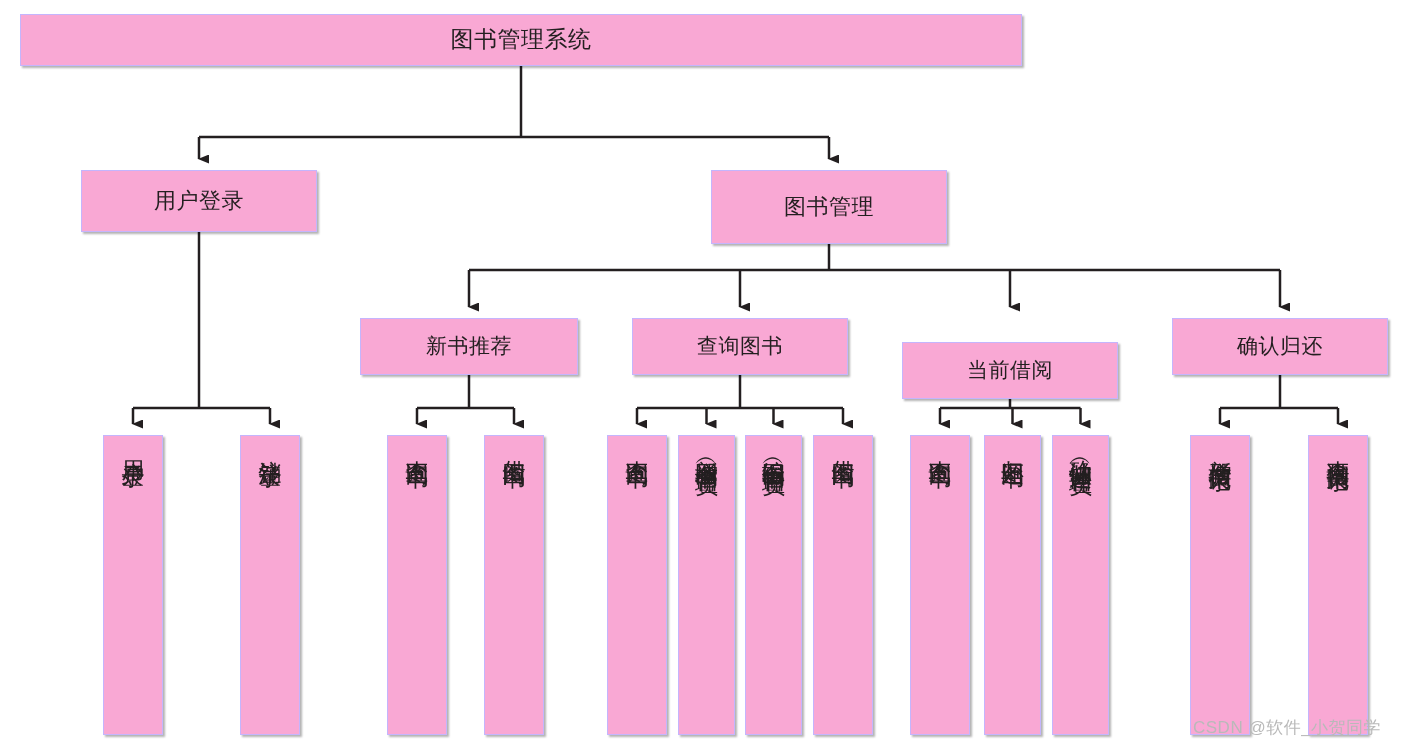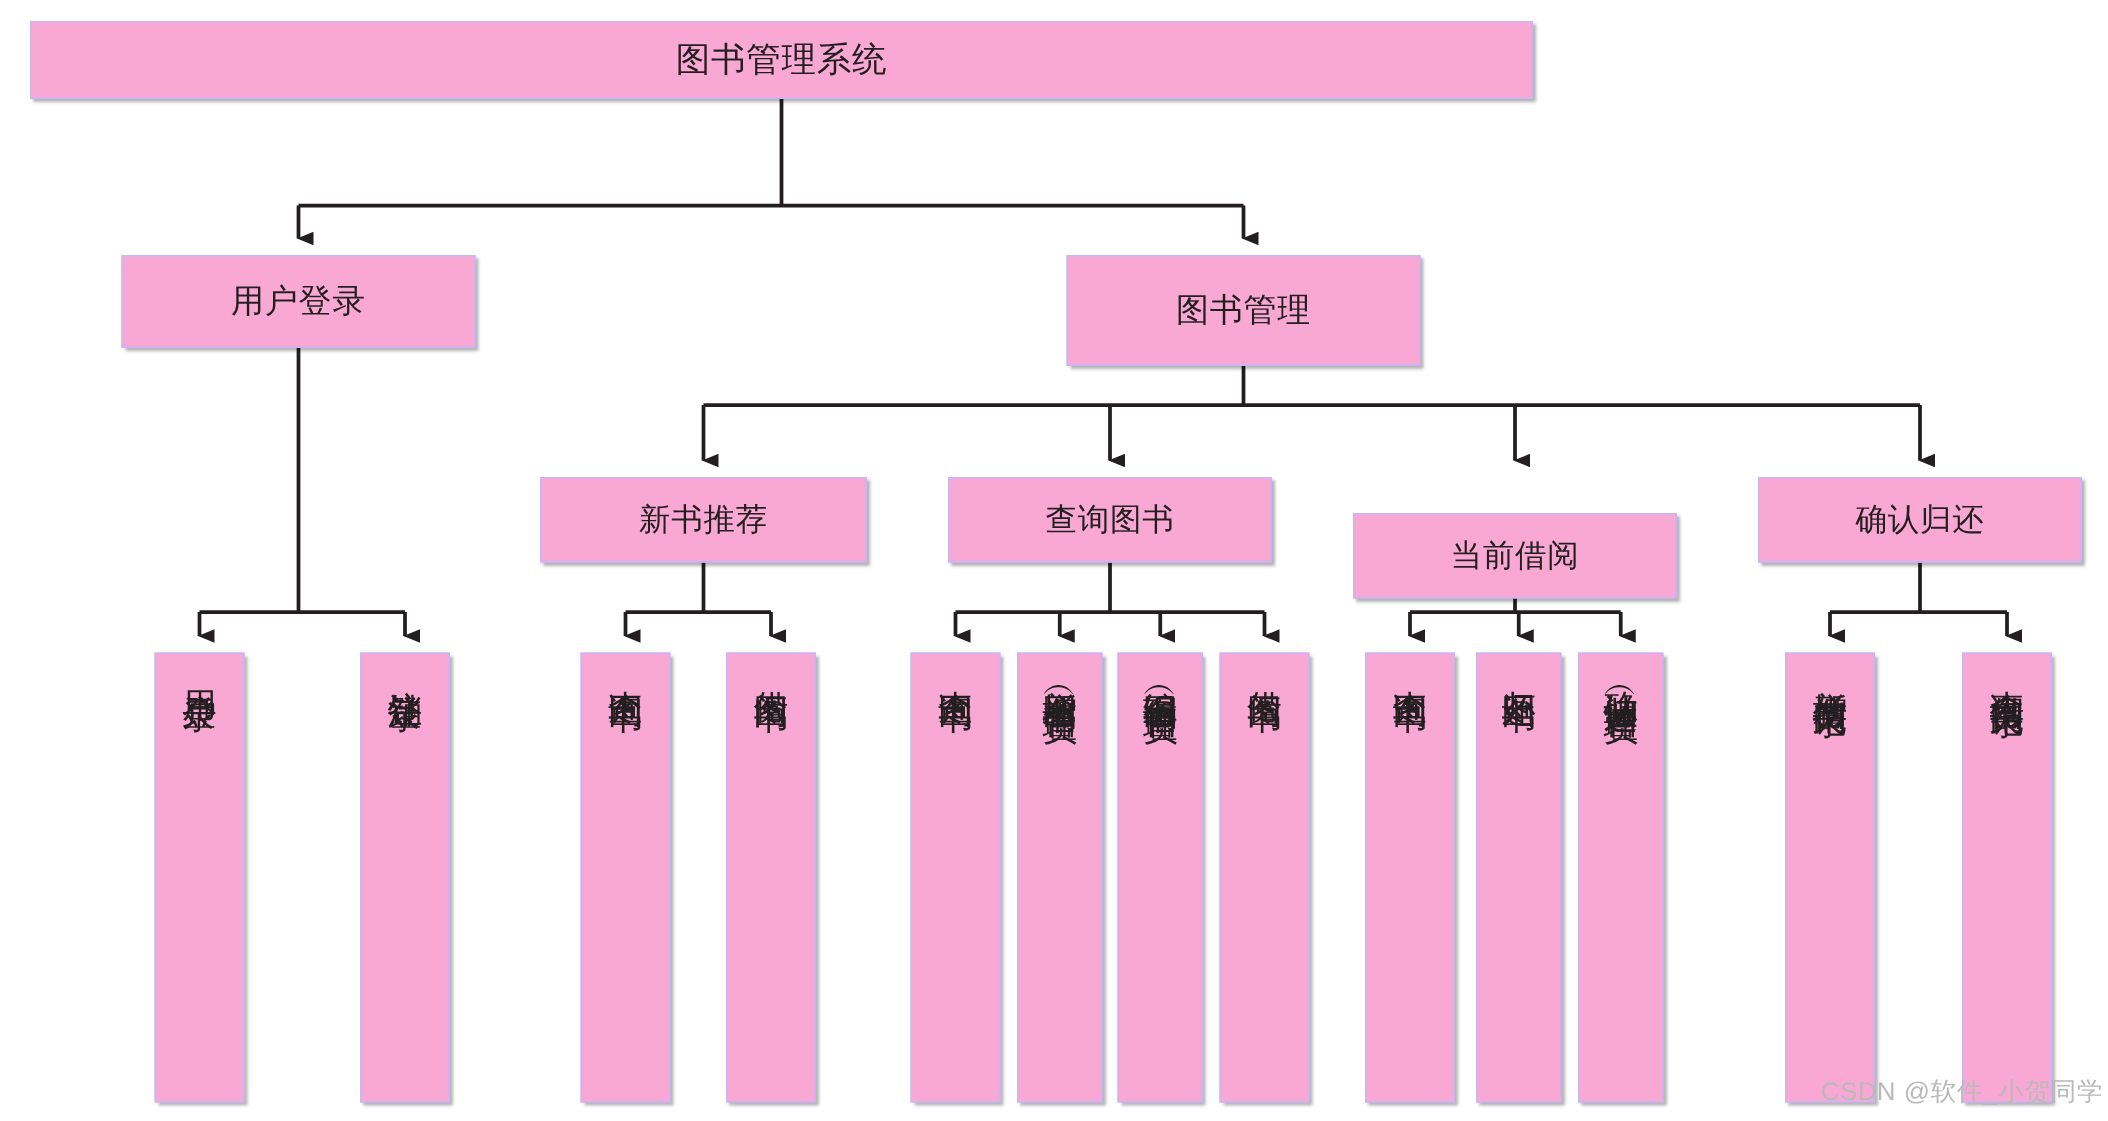--- a/index.html
+++ b/index.html
@@ -175,14 +175,14 @@
         <span class="node-label">确认归还（管理员）</span>
       </div>
       <div class="node vert leaf" style="left: 1190px; top: 435px; width: 60px; height: 300px;">
         <span class="node-label">新增借阅记录</span>
       </div>
       <div class="node vert leaf" style="left: 1308px; top: 435px; width: 60px; height: 300px;">
         <span class="node-label">查询借阅记录</span>
       </div>
     </div>
 
-  <div id="watermark" style="left: 1193px; top: 716px; color: rgb(185, 185, 185); margin-left: 21px;">CSDN @软件_小贺同学</div>
+  <div id="watermark" style="left: 1193px; top: 716px; color: rgb(185, 185, 185);">CSDN @软件_小贺同学</div>
 </div>
 
 </body></html>

